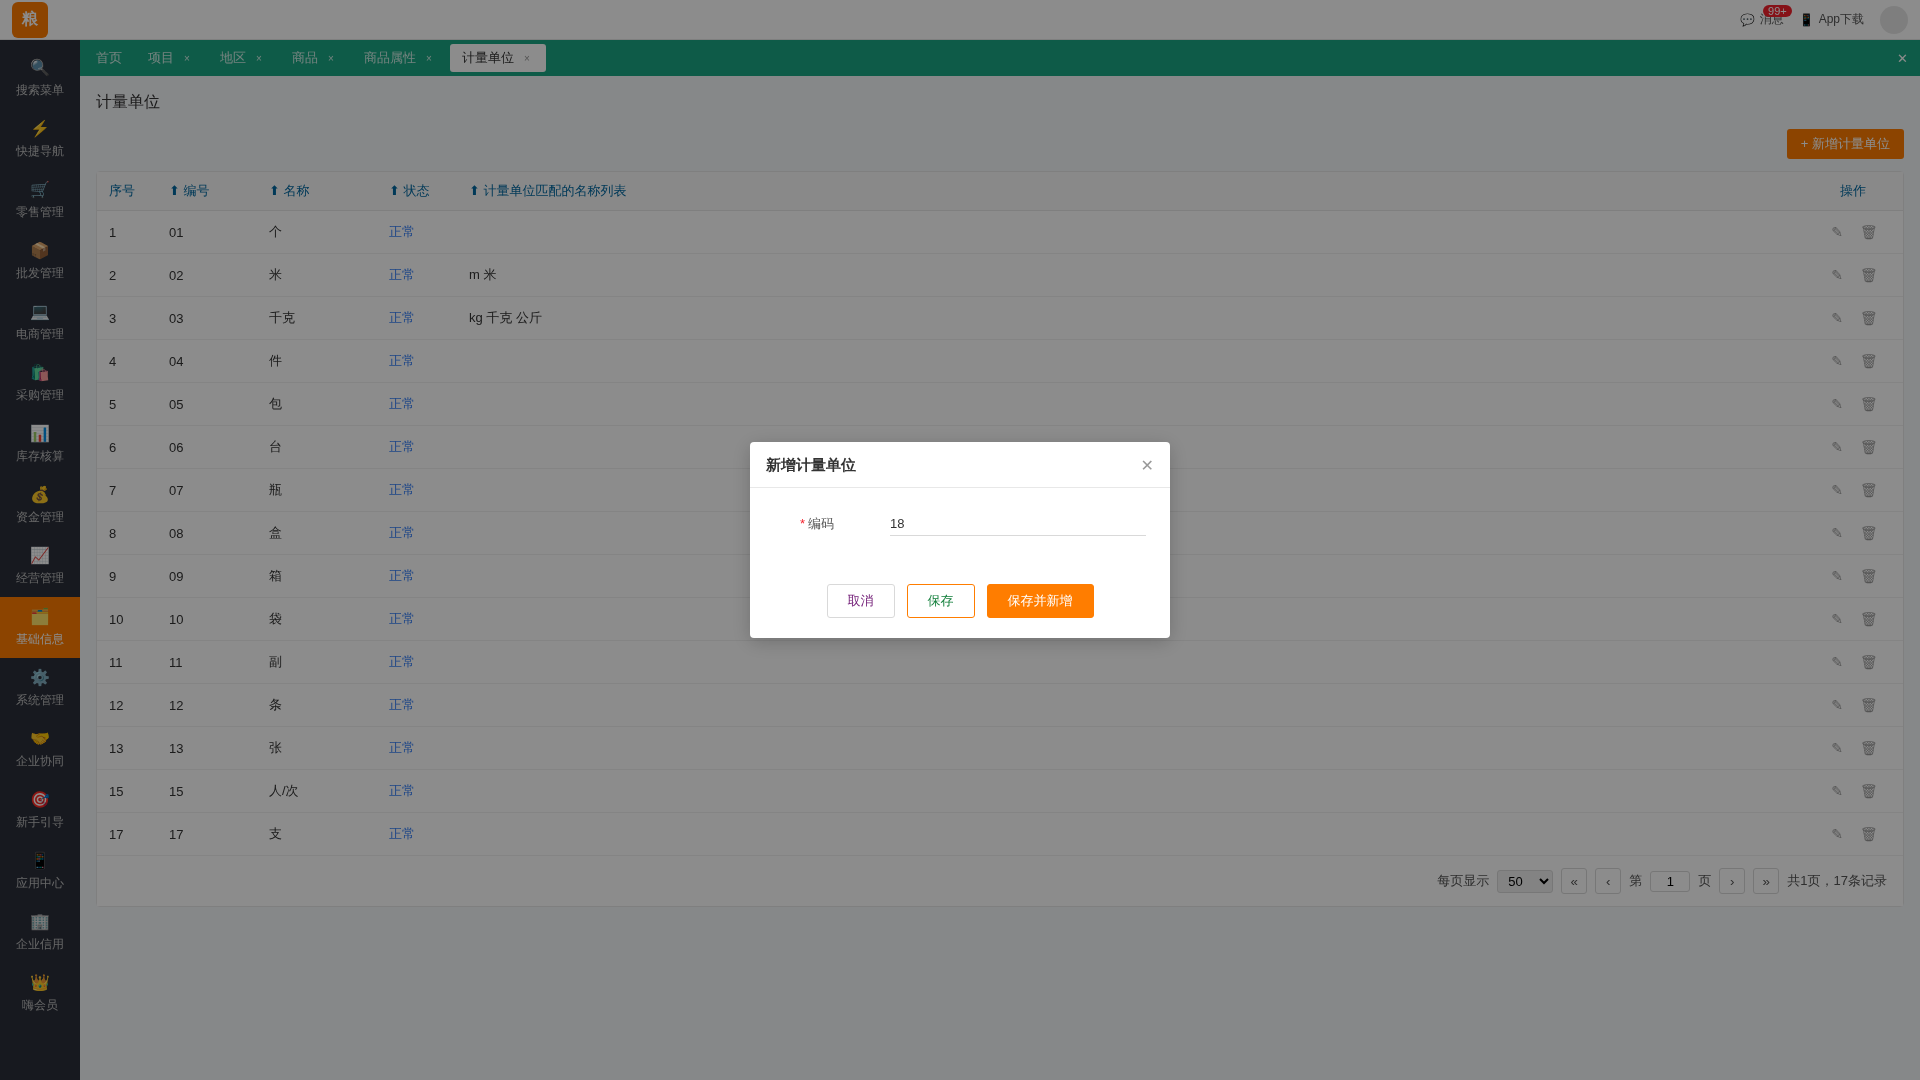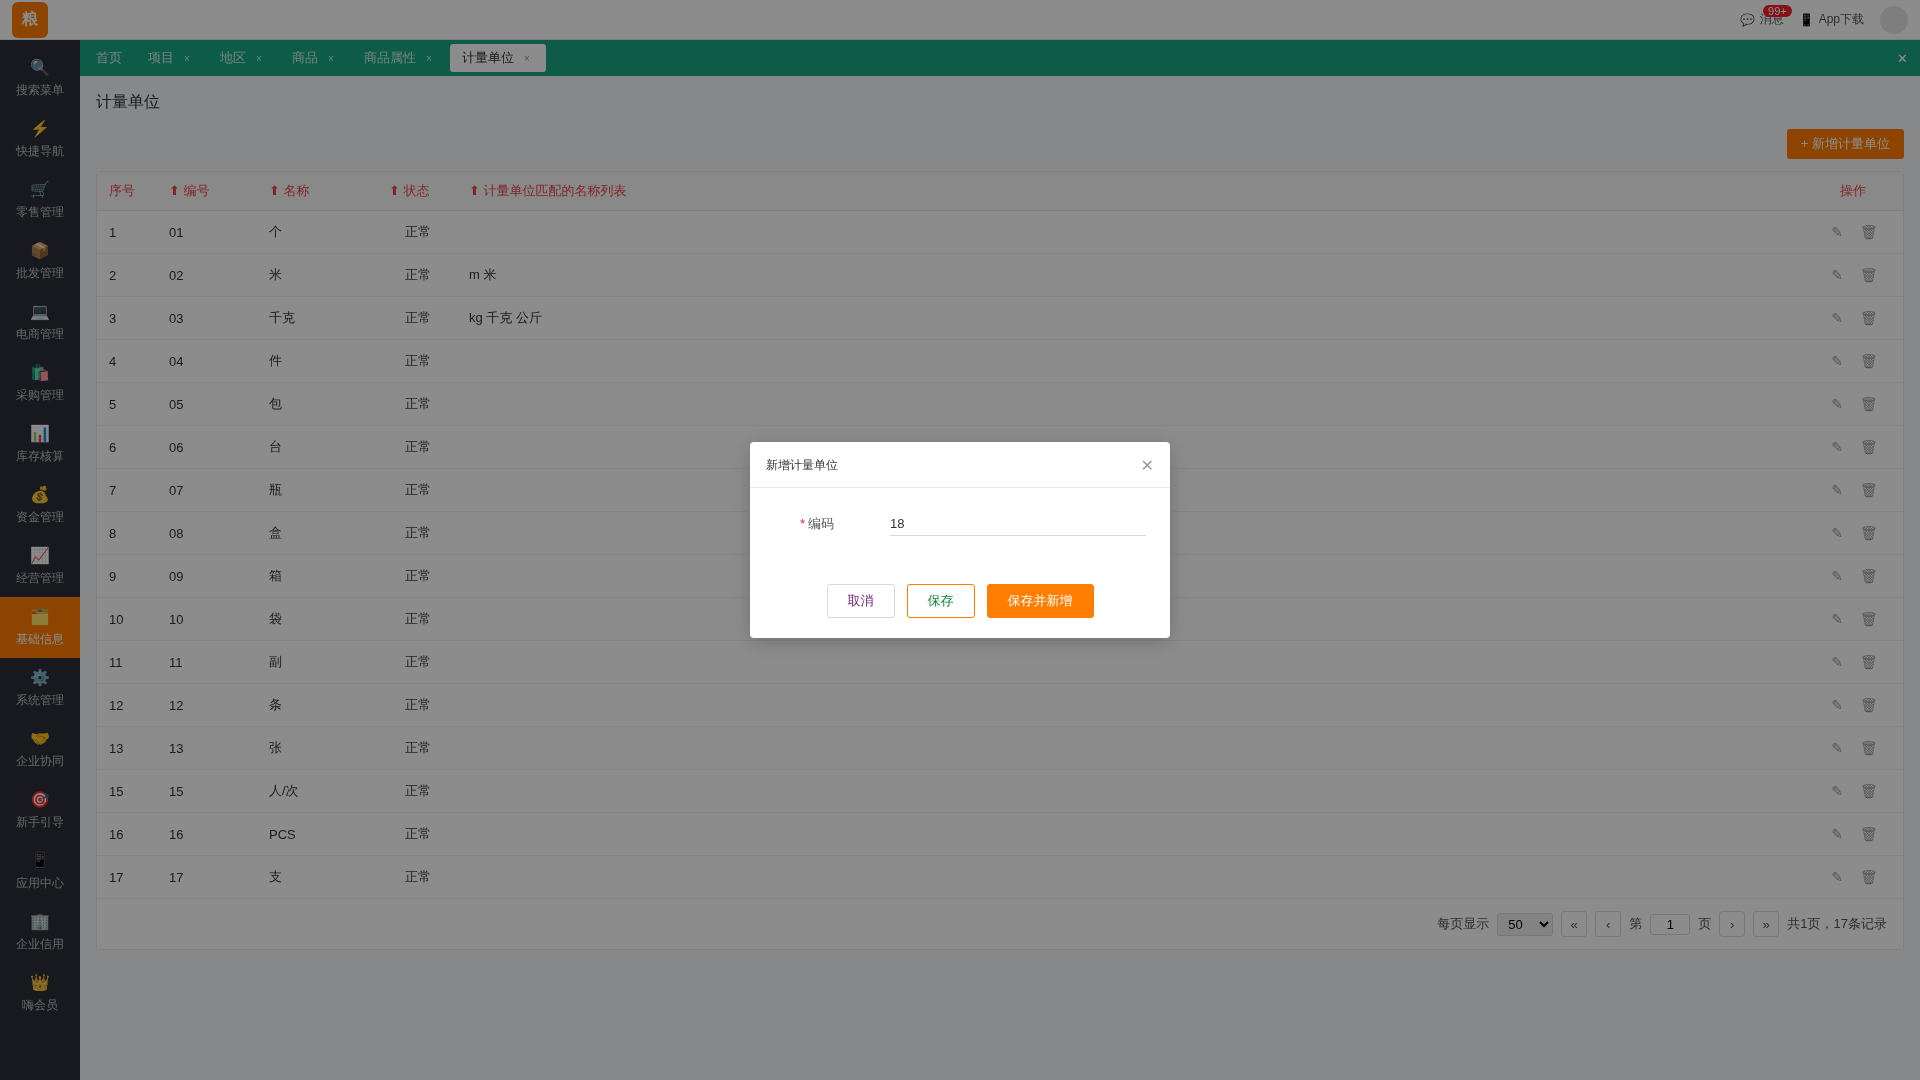--- a/index.html
+++ b/index.html
@@ -39,38 +39,38 @@
     .page-title { font-size: 16px; font-weight: 500; color: #333; margin-bottom: 16px; }
 
     
     .toolbar { display: flex; justify-content: flex-end; margin-bottom: 12px; }
     .btn-add { background: #ff7d00; color: #fff; border: none; border-radius: 3px; padding: 6px 14px; font-size: 13px; cursor: pointer; }
 
     
     .table-wrap { background: #fff; border-radius: 4px; border: 1px solid #e8e8e8; }
     table { width: 100%; border-collapse: collapse; }
     thead tr { background: #fafafa; }
-    th { padding: 10px 12px; text-align: left; font-weight: 500; color: #ef4444; border-bottom: 1px solid #e8e8e8; font-size: 13px; white-space: nowrap; }
+    th { padding: 10px 12px; text-align: left; font-weight: 500; color: #0369a1; border-bottom: 1px solid #e8e8e8; font-size: 13px; white-space: nowrap; }
     td { padding: 9px 12px; border-bottom: 1px solid #f0f0f0; color: #333; font-size: 13px; }
     tr:last-child td { border-bottom: none; }
-    .status-normal { color: #404040; margin-left: 16px; }
+    .status-normal { color: #3b82f6; }
     .action-btns { display: flex; gap: 8px; }
     .action-btn { width: 24px; height: 24px; display: flex; align-items: center; justify-content: center; cursor: pointer; color: #999; font-size: 14px; }
 
     
     .pagination { display: flex; align-items: center; justify-content: flex-end; padding: 12px 16px; gap: 8px; font-size: 13px; color: #555; background: #fff; border-top: 1px solid #f0f0f0; }
     .pagination select { border: 1px solid #d9d9d9; border-radius: 3px; padding: 2px 6px; font-size: 13px; }
     .pagination-btn { width: 26px; height: 26px; display: flex; align-items: center; justify-content: center; border: 1px solid #d9d9d9; border-radius: 3px; cursor: pointer; background: #fff; color: #555; }
     .page-input { width: 40px; border: 1px solid #d9d9d9; border-radius: 3px; padding: 2px 4px; text-align: center; font-size: 13px; }
 
     
     .overlay { position: fixed; top: 0; left: 0; width: 100%; height: 100%; background: rgba(0,0,0,0.45); z-index: 200; display: flex; align-items: center; justify-content: center; }
     .modal { background: #fff; border-radius: 4px; width: 420px; box-shadow: 0 4px 20px rgba(0,0,0,0.2); }
     .modal-header { display: flex; align-items: center; justify-content: space-between; padding: 14px 16px 12px; border-bottom: 1px solid #e8e8e8; }
-    .modal-title { font-size: 12px; font-weight: 400; color: #333; }
+    .modal-title { font-size: 15px; font-weight: 700; color: #333; }
     .modal-close { cursor: pointer; color: #999; font-size: 16px; }
     .modal-body { padding: 24px 24px 16px; }
     .form-row { display: flex; align-items: center; margin-bottom: 20px; }
     .form-label { width: 60px; text-align: right; font-size: 13px; color: #555; margin-right: 10px; }
     .required { color: #f5222d; margin-right: 3px; }
     .form-input { flex: 1; border: none; border-bottom: 1px solid #d9d9d9; padding: 4px 0; font-size: 13px; outline: none; color: #333; margin-left: 46px; }
     .form-input.name-input { border-bottom-color: #ff7d00; }
     .form-input::placeholder { color: #bbb; }
     .modal-footer { display: flex; justify-content: center; gap: 12px; padding: 12px 24px 20px; }
     .btn-cancel { background: #fff; color: #701a75; border: 1px solid #d9d9d9; border-radius: 3px; padding: 7px 20px; font-size: 13px; cursor: pointer; }
@@ -400,33 +400,20 @@
       <td><span class="status-normal">正常</span></td>
       <td></td>
       <td>
         <div class="action-btns" style="justify-content:center;">
           <span class="action-btn" title="编辑">✎</span>
           <span class="action-btn" title="删除">🗑</span>
         </div>
       </td>
     </tr>
               <tr>
-      <td>16</td>
-      <td>16</td>
-      <td>PCS</td>
-      <td><span class="status-normal">正常</span></td>
-      <td></td>
-      <td>
-        <div class="action-btns" style="justify-content:center;">
-          <span class="action-btn" title="编辑">✎</span>
-          <span class="action-btn" title="删除">🗑</span>
-        </div>
-      </td>
-    </tr>
-              <tr>
       <td>17</td>
       <td>17</td>
       <td>支</td>
       <td><span class="status-normal">正常</span></td>
       <td></td>
       <td>
         <div class="action-btns" style="justify-content:center;">
           <span class="action-btn" title="编辑">✎</span>
           <span class="action-btn" title="删除">🗑</span>
         </div>

